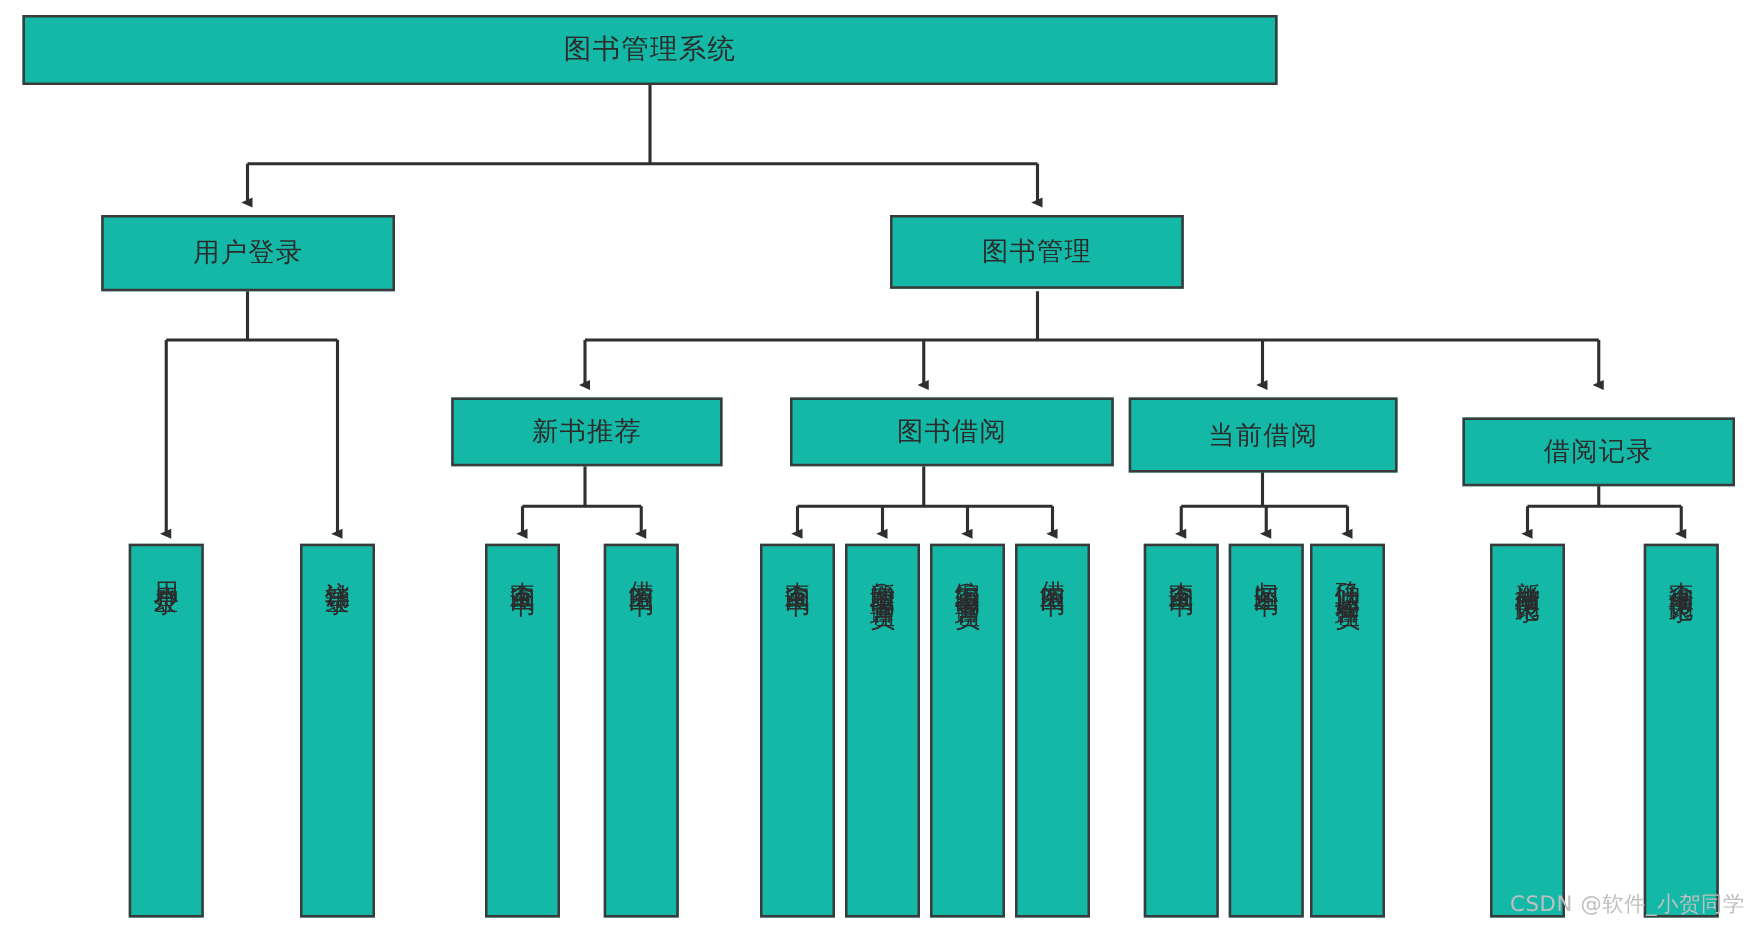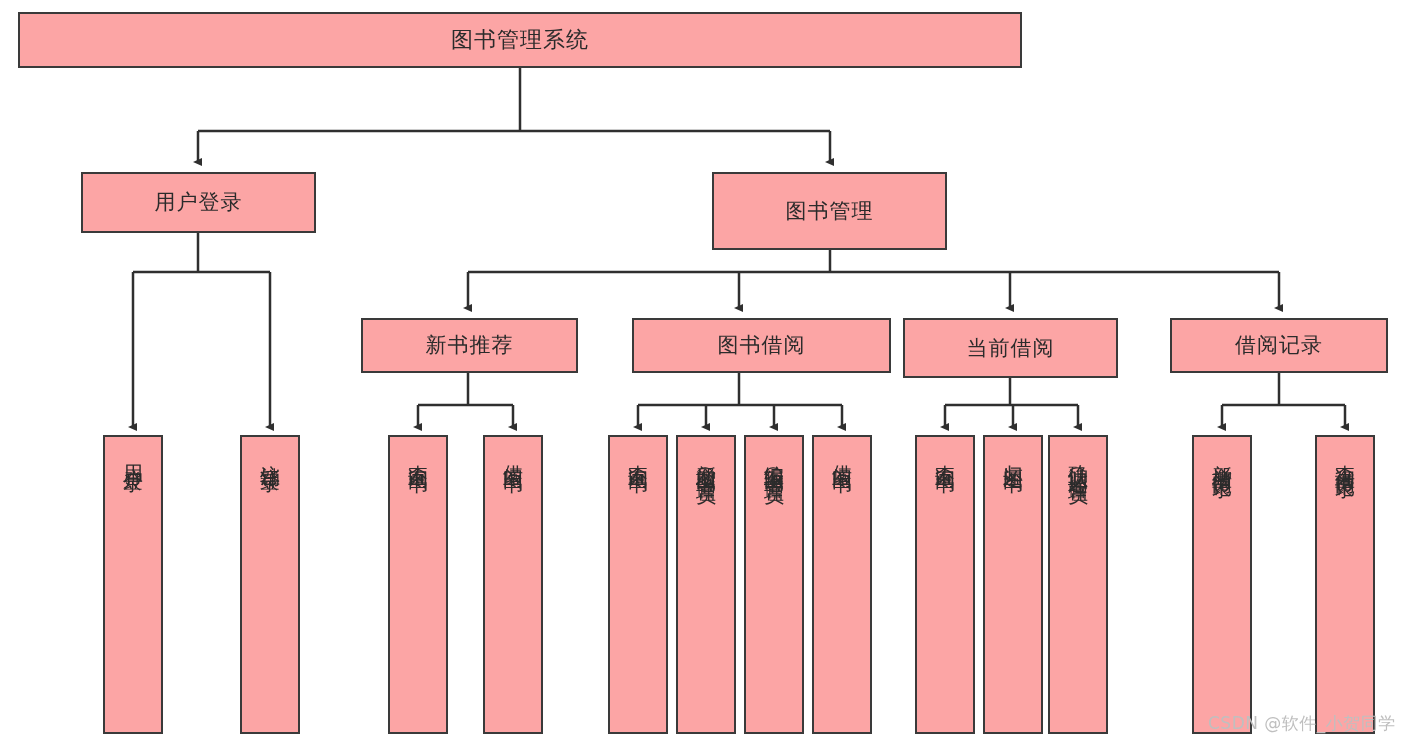--- a/index.html
+++ b/index.html
@@ -21,21 +21,21 @@
   svg.wires {
     position: absolute;
     left: 0;
     top: 0;
     width: 1405px;
     height: 747px;
   }
   .node {
     position: absolute;
     box-sizing: border-box;
-    background: #fca5a5;
+    background: #14b8a6;
     border: 2px solid #3a3a3a;
     display: flex;
     align-items: center;
     justify-content: center;
     color: #2b2b2b;
     z-index: 3;
   }
   .node .label {
     display: block;
     text-align: center;
@@ -129,34 +129,34 @@
     </g>
   </svg>
 
   <div class="node root horizontal" style="left:18px; top:12px; width:1004px; height:56px;">
     <span class="label">图书管理系统</span>
   </div>
 
   <div class="node horizontal" style="left:81px; top:172px; width:235px; height:61px;">
     <span class="label">用户登录</span>
   </div>
-  <div class="node horizontal" style="left:712px; top:172px; width:235px; height:78px;">
+  <div class="node horizontal" style="left:712px; top:172px; width:235px; height:59px;">
     <span class="label">图书管理</span>
   </div>
 
   <div class="node horizontal" style="left:361px; top:318px; width:217px; height:55px;">
     <span class="label">新书推荐</span>
   </div>
   <div class="node horizontal" style="left:632px; top:318px; width:259px; height:55px;">
     <span class="label">图书借阅</span>
   </div>
   <div class="node horizontal" style="left:903px; top:318px; width:215px; height:60px;">
     <span class="label">当前借阅</span>
   </div>
-  <div class="node horizontal" style="left:1170px; top:318px; width:218px; height:55px;">
+  <div class="node horizontal" style="left:1170px; top:334px; width:218px; height:55px;">
     <span class="label">借阅记录</span>
   </div>
 
   <div class="node vertical" style="left:103px; top:435px; width:60px; height:299px;">
     <span class="label">用户登录</span>
   </div>
   <div class="node vertical" style="left:240px; top:435px; width:60px; height:299px;">
     <span class="label">注销登录</span>
   </div>
 

